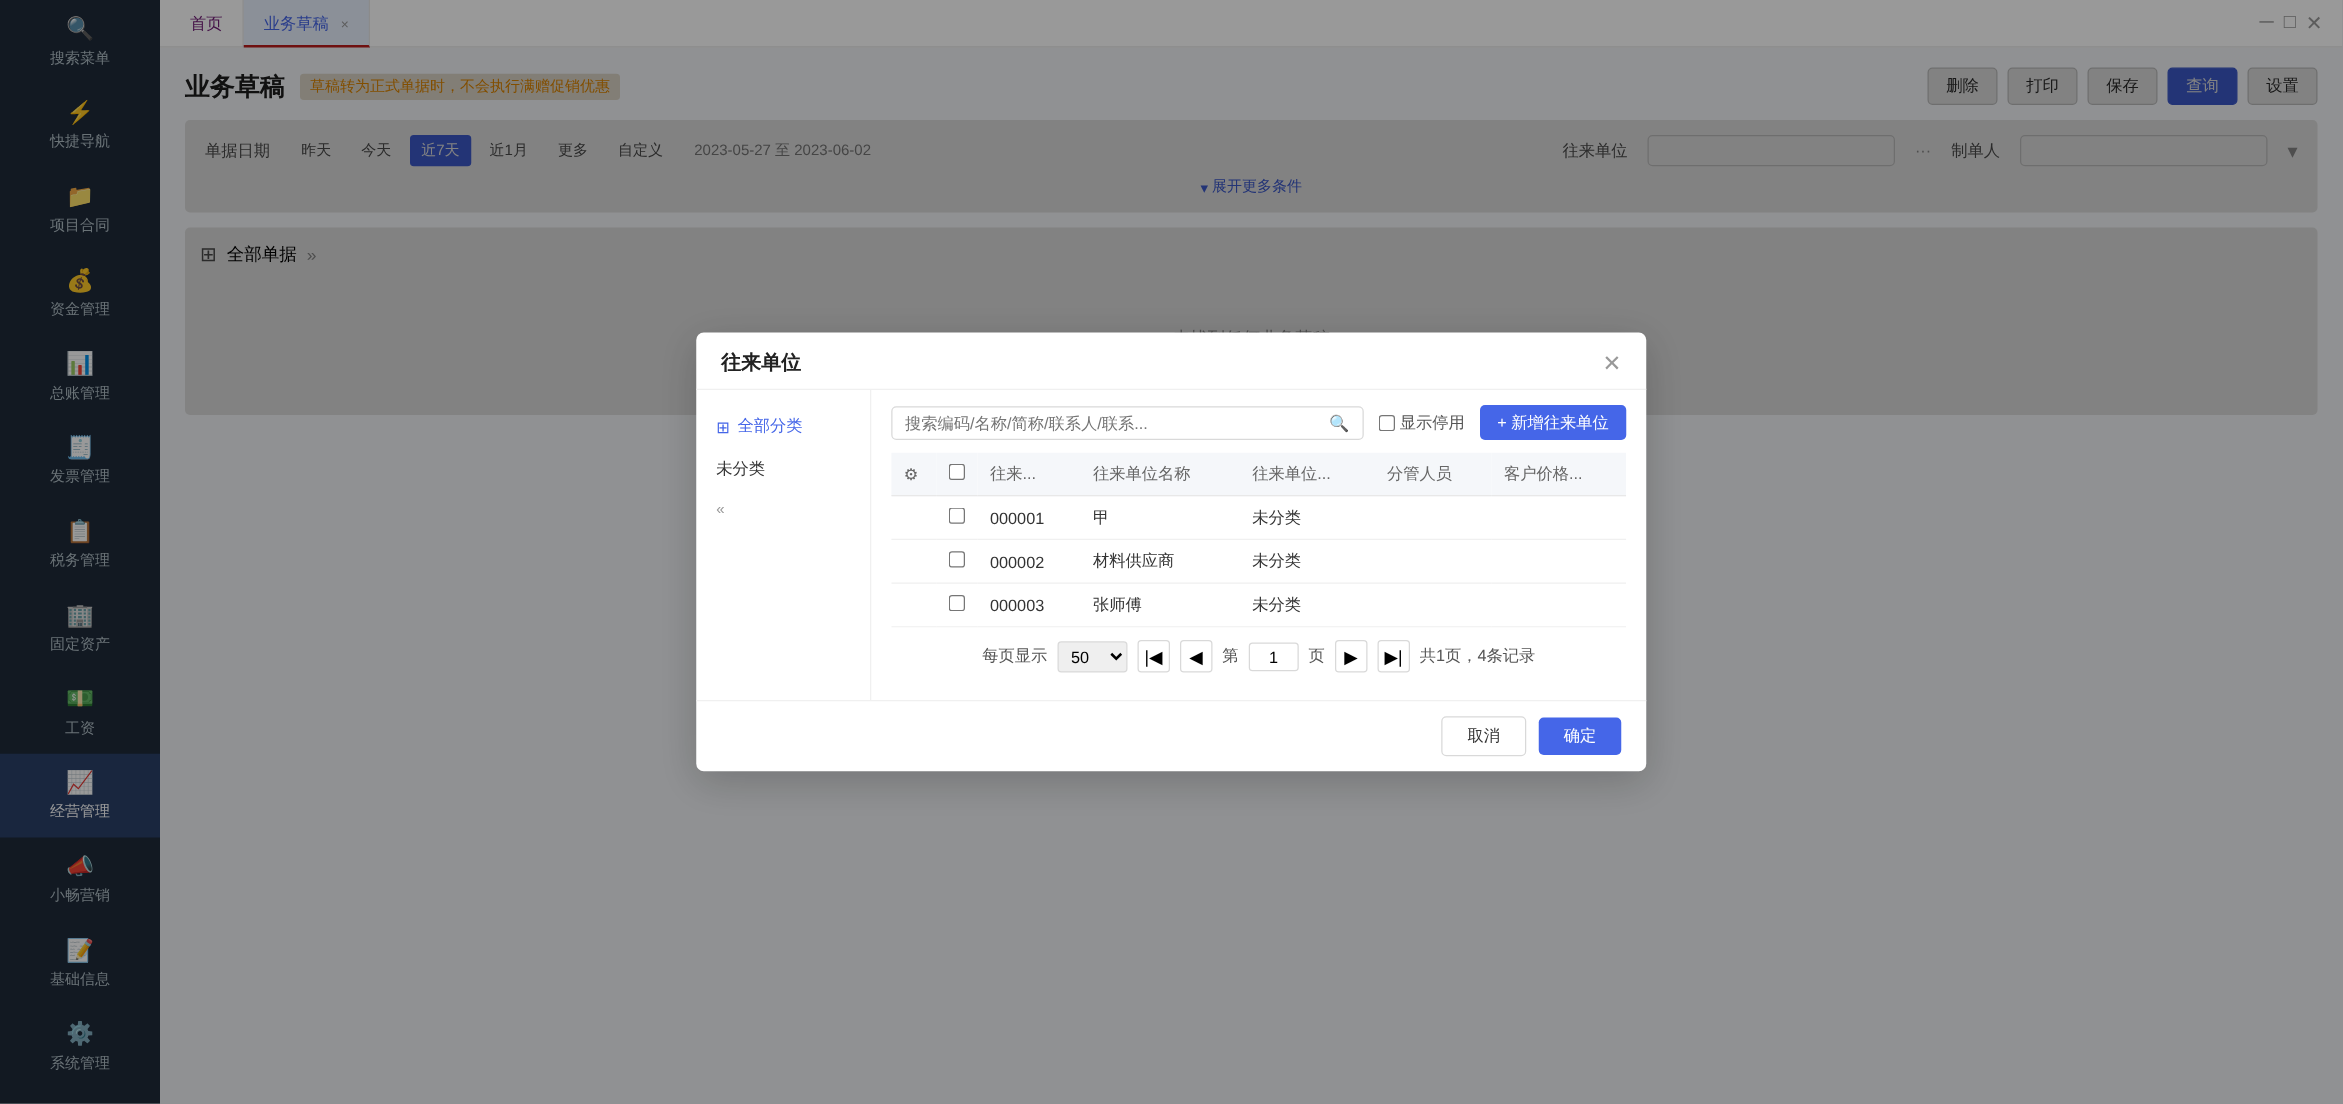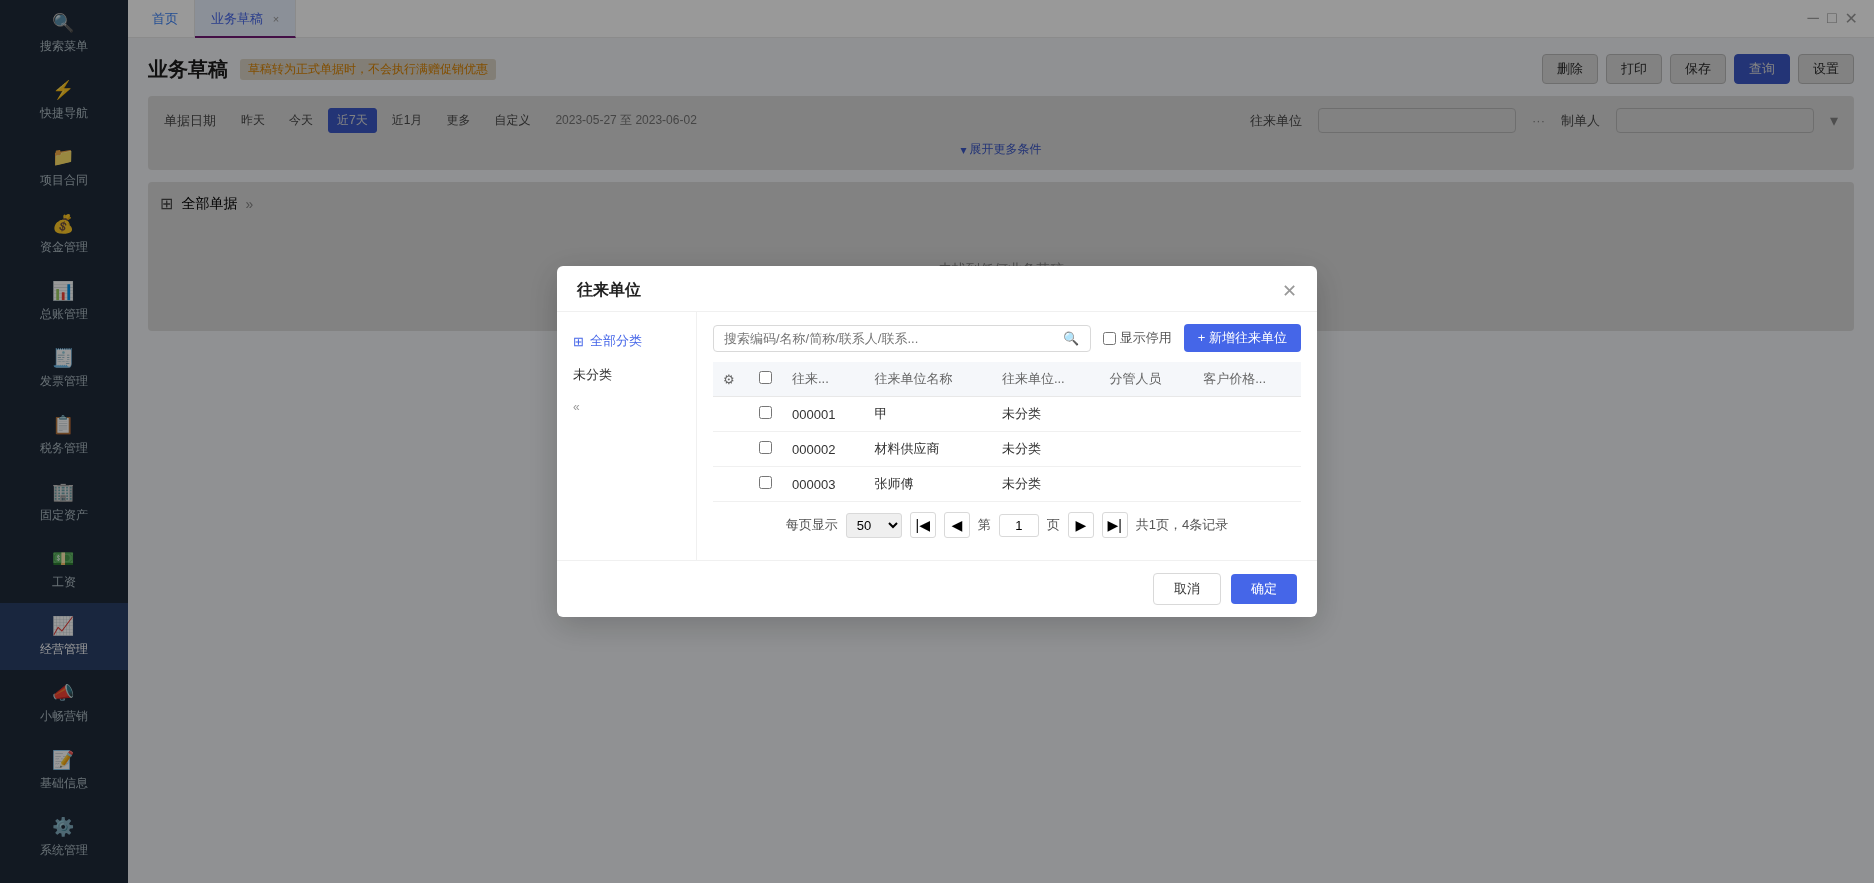--- a/index.html
+++ b/index.html
@@ -35,25 +35,25 @@
       display: flex; align-items: center;
       background: #fff;
       border-bottom: 1px solid #e8e8e8;
       height: 38px; padding: 0 8px;
       gap: 0;
     }
     .tab {
       padding: 0 16px; height: 38px; line-height: 38px;
       font-size: 13px; cursor: pointer;
       border-right: 1px solid #e8e8e8;
-      color: #3b82f6;
+      color: #701a75;
     }
     .tab.active {
       background: #e8f0fe; color: #4566e8;
-      border-bottom: 2px solid #701a75;
+      border-bottom: 2px solid #b91c1c;
     }
     .tab .close-btn { margin-left: 6px; font-size: 11px; color: #999; }
     .tab-close-area { flex: 1; }
     .tab-window-btns { display: flex; gap: 8px; padding-right: 8px; font-size: 16px; color: #999; cursor: pointer; }
 
     
     .page-content {
       flex: 1; padding: 16px 20px;
       overflow: auto;
       position: relative;

